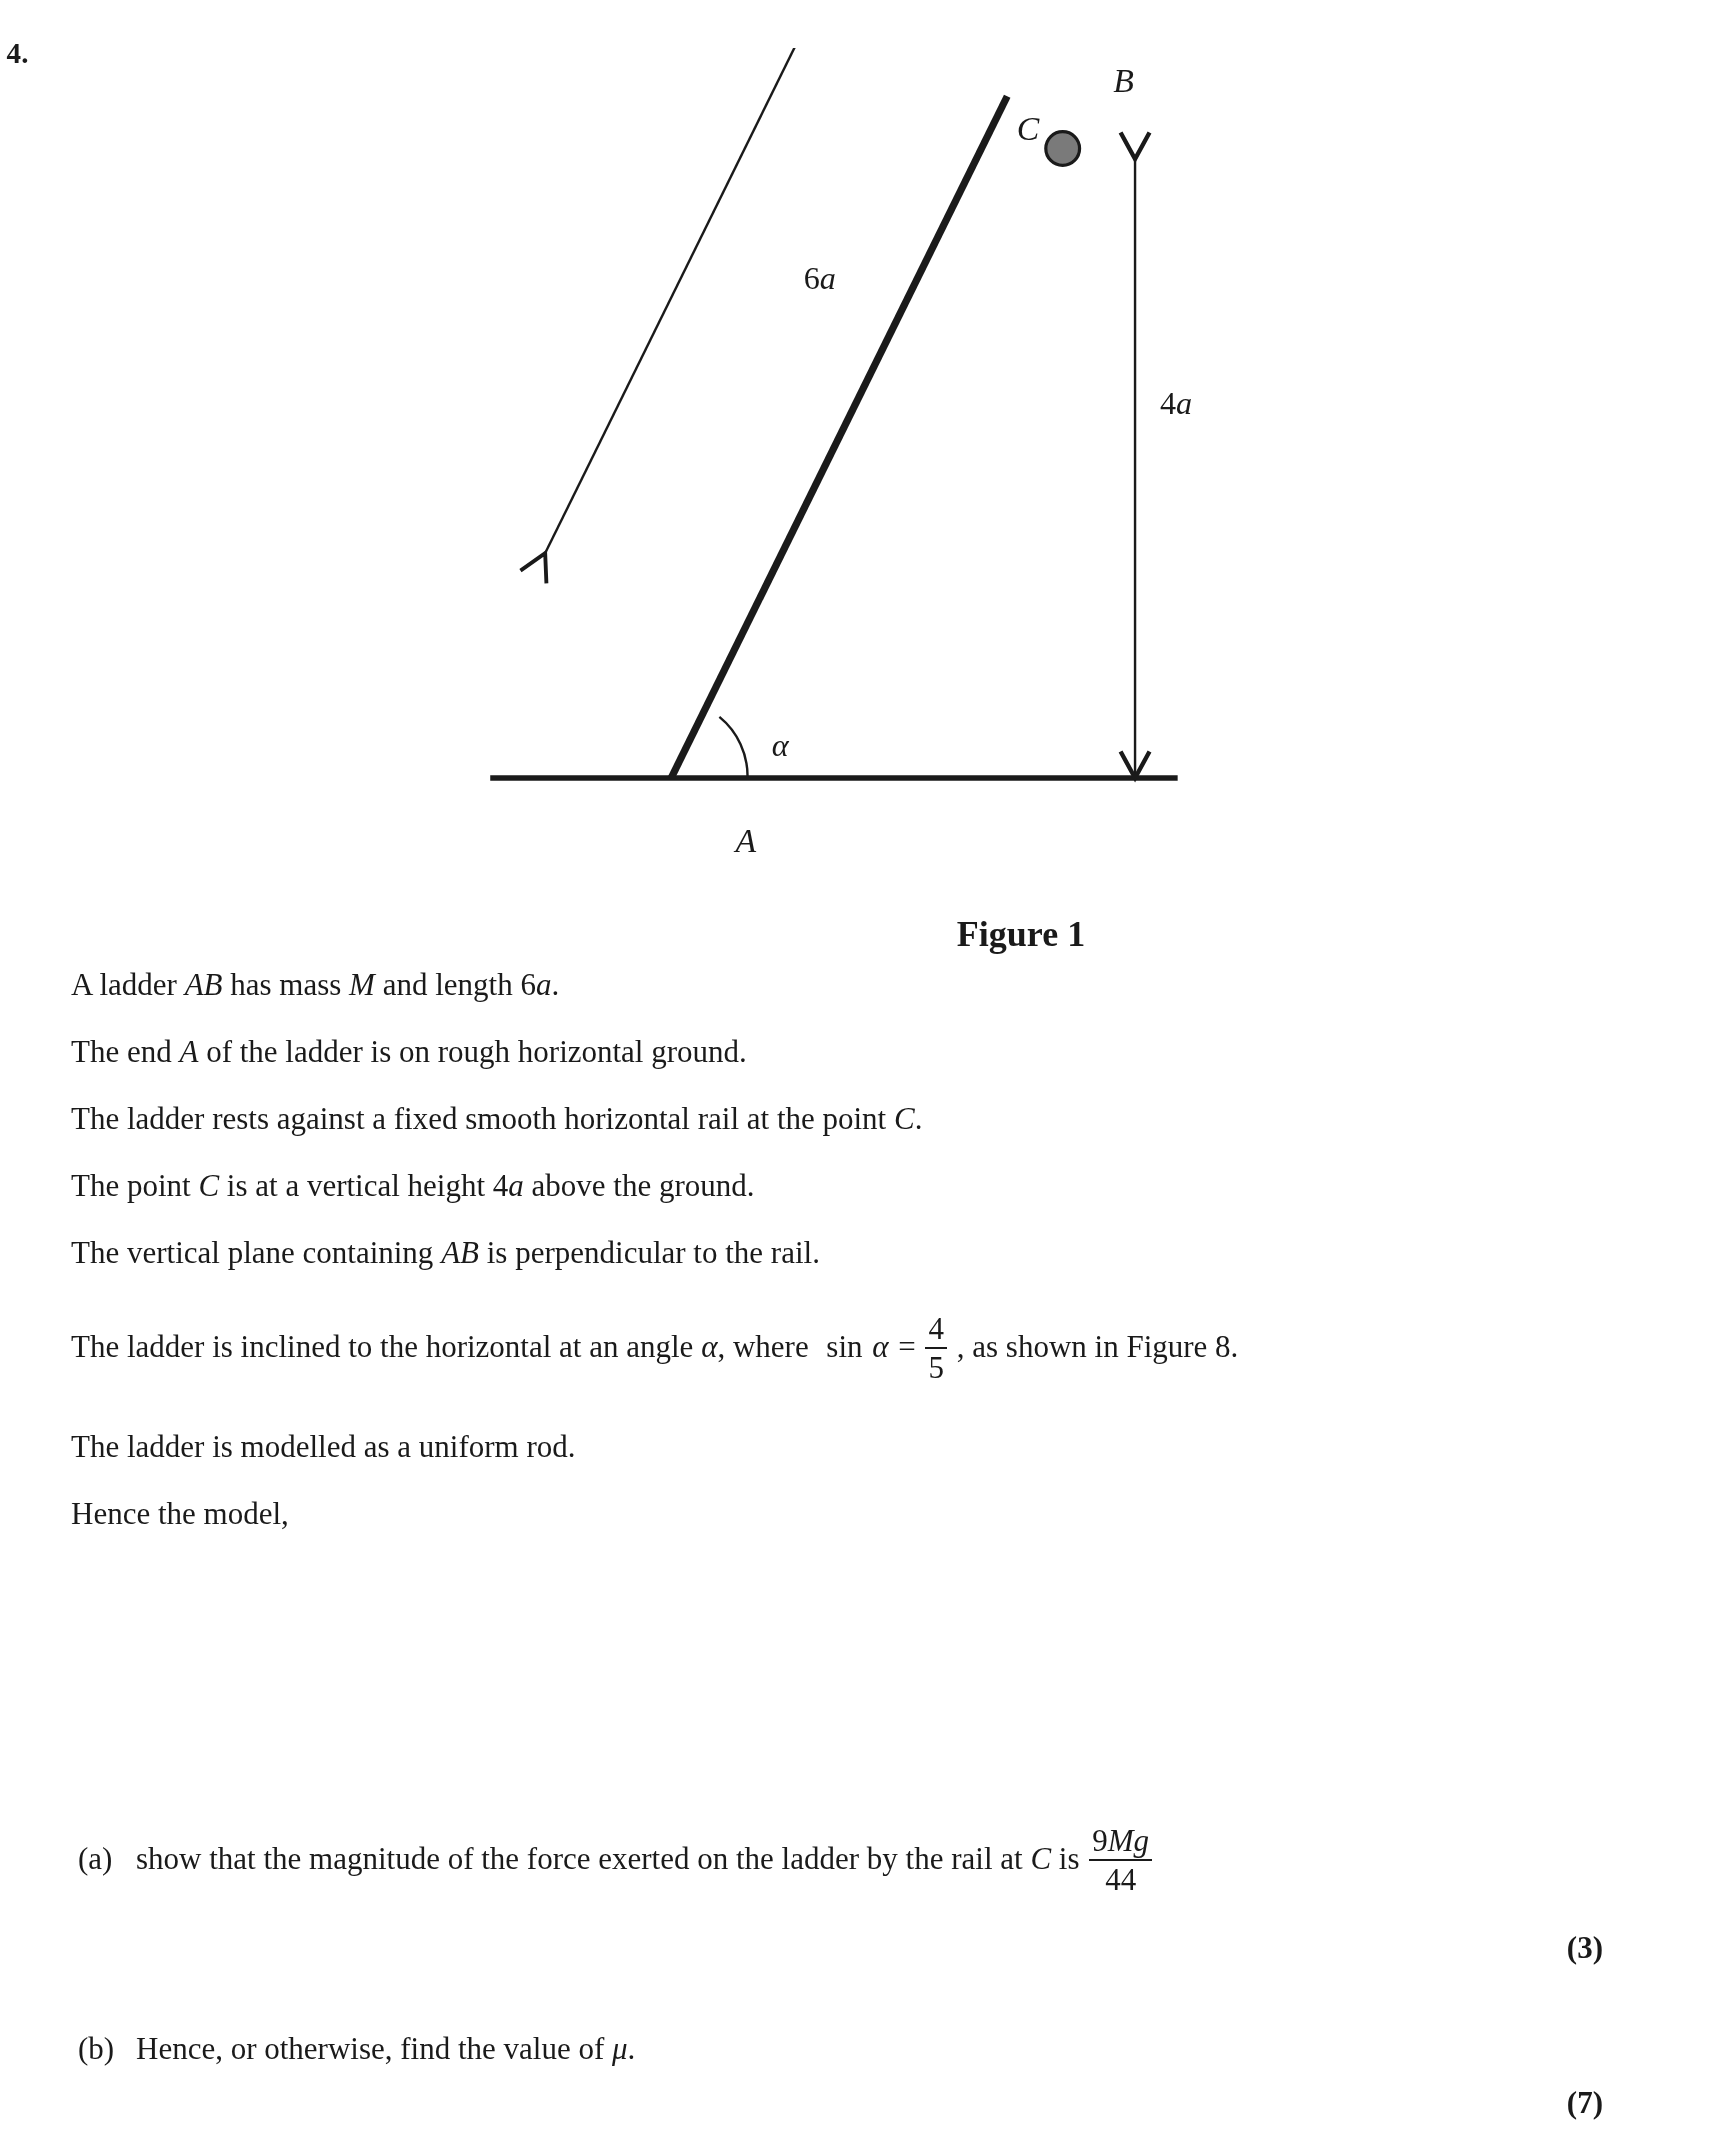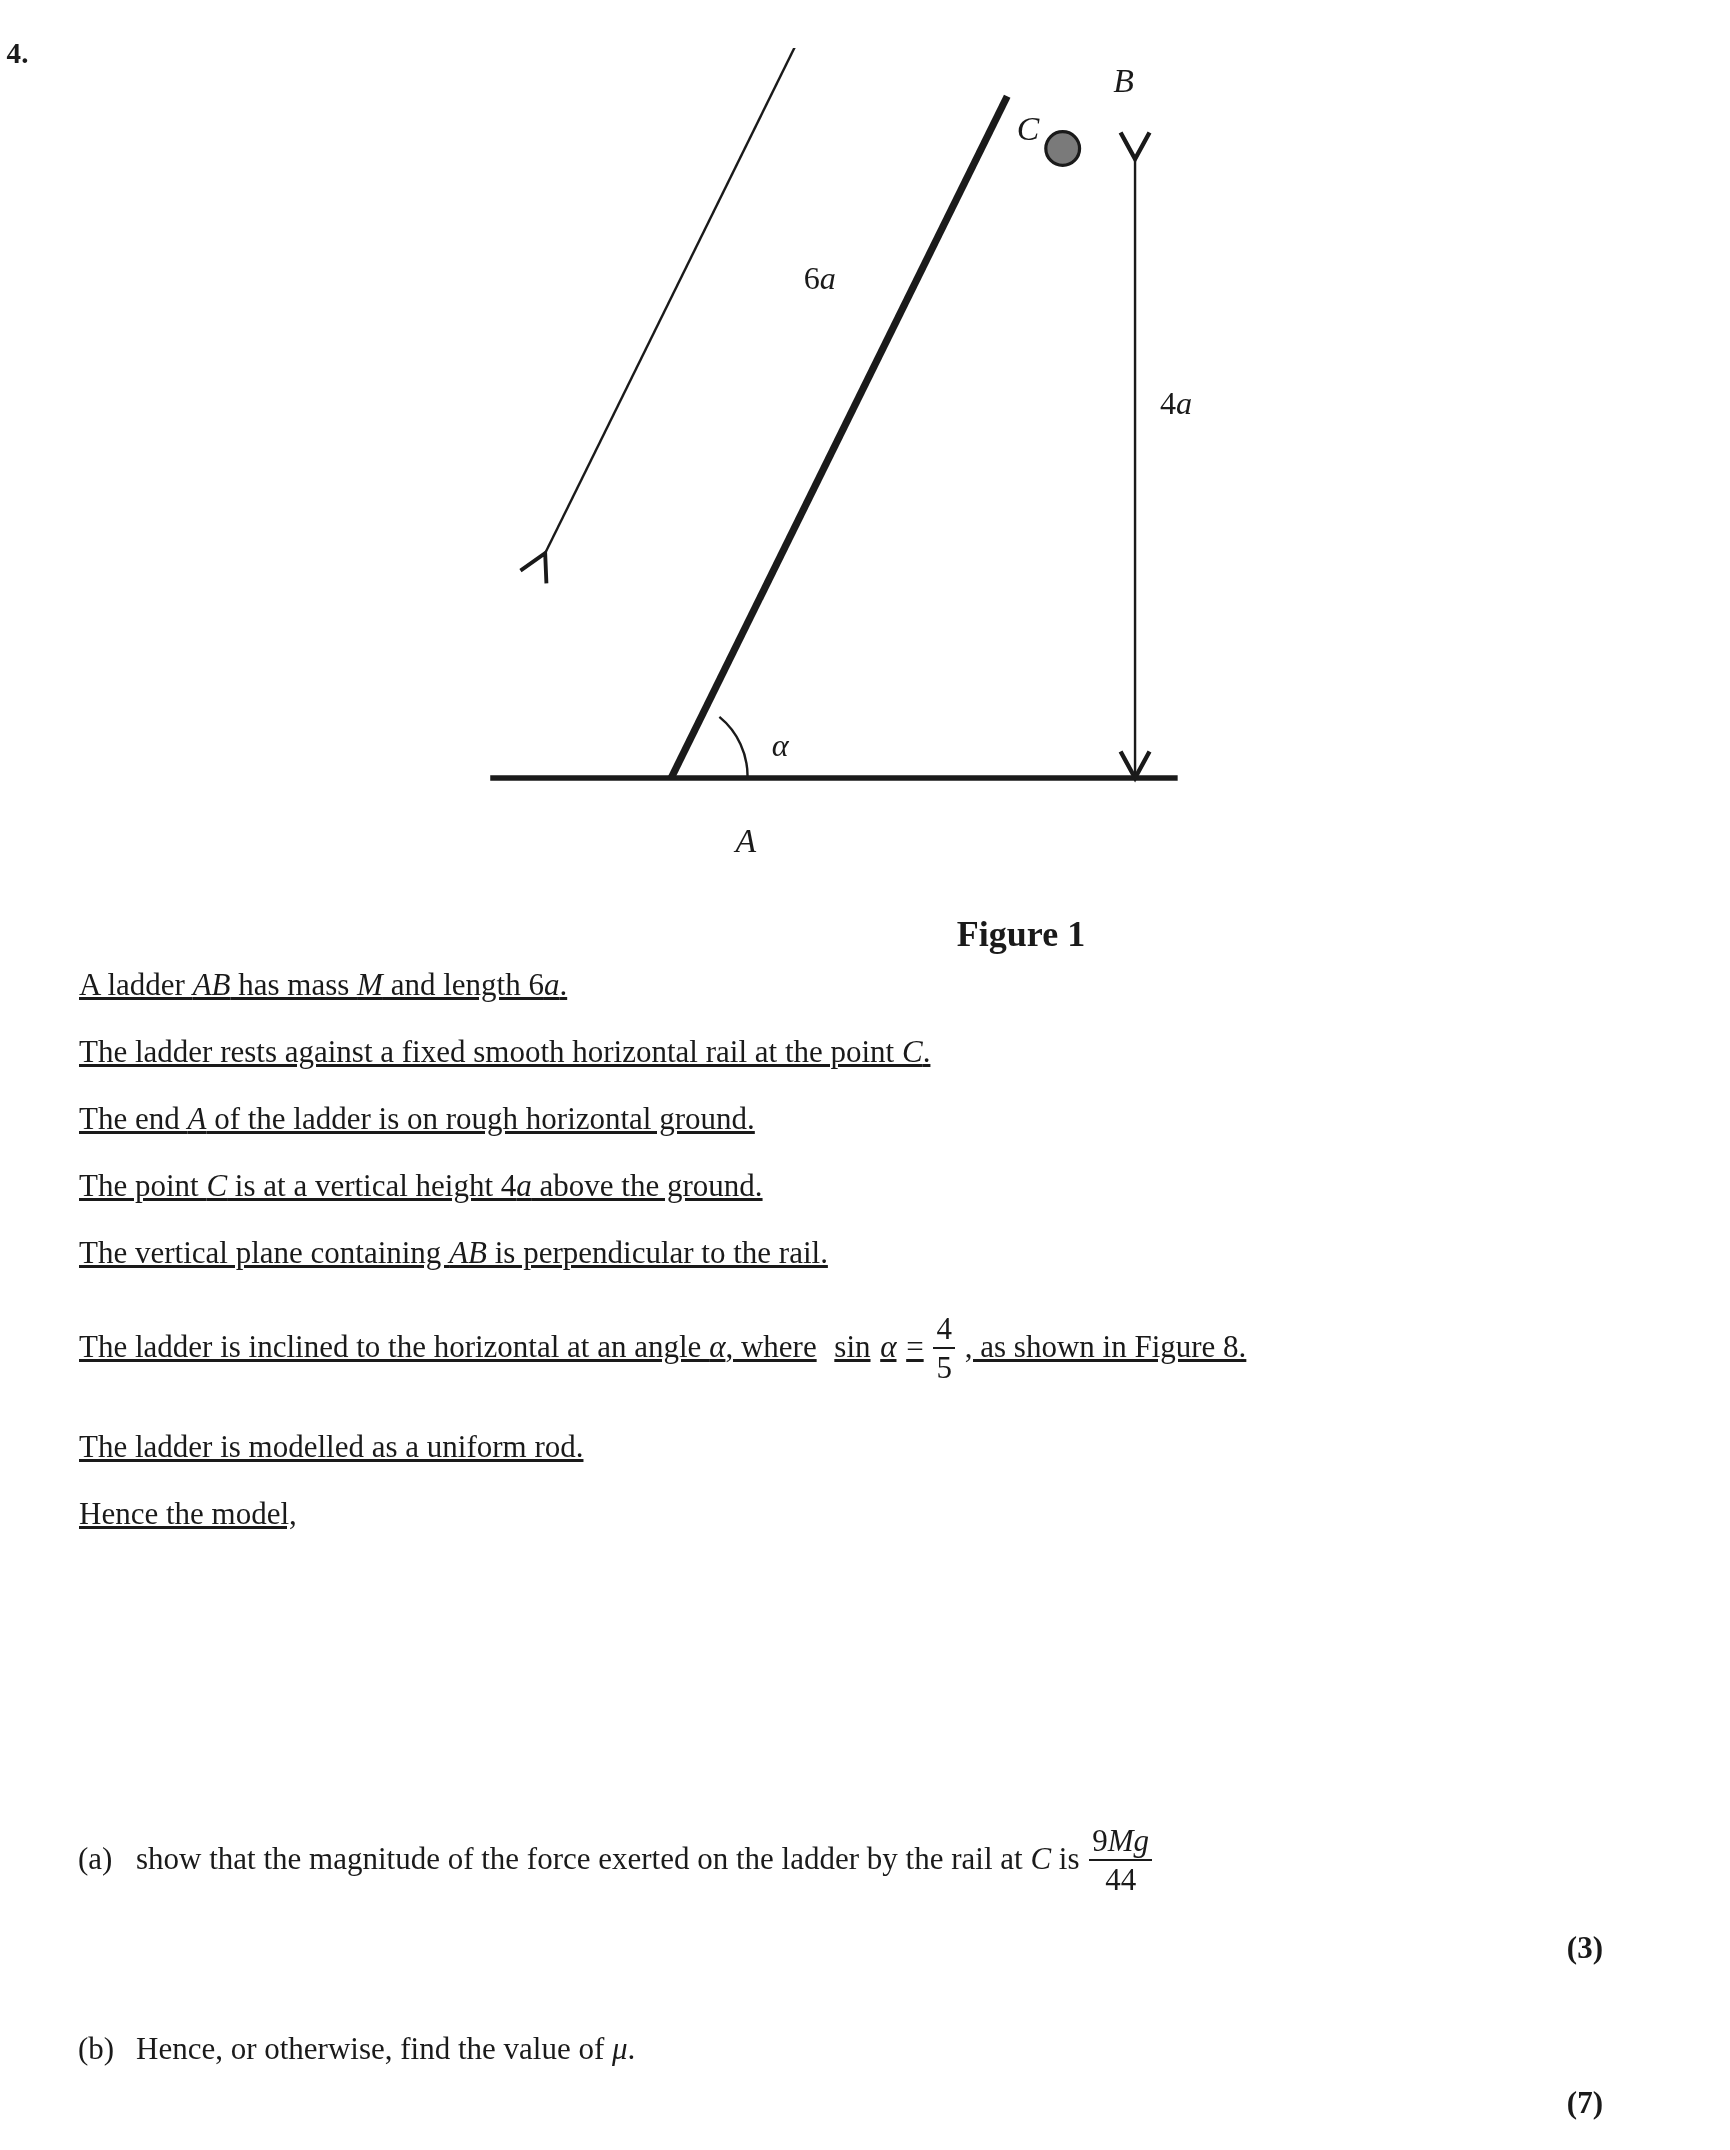--- a/index.html
+++ b/index.html
@@ -48,24 +48,23 @@
     top: 865px;
     width: 1142px;
     text-align: center;
     font-size: 36px;
     font-weight: bold;
   }
 
   
   .body-block {
     position: absolute;
-    left: 79px;
+    left: 71px;
     top: 969px;
     width: 1609px;
-    text-decoration: underline;
   }
   .line {
     font-size: 31px;
     line-height: 1.0;
     margin-bottom: 36px;
     white-space: nowrap;
   }
   .line.tall {
     margin-bottom: 47px;
   }
@@ -169,24 +168,24 @@
       <text x="400" y="880" font-family="Liberation Serif, serif" font-size="40" font-style="italic" fill="#1a1a1a">α</text>
     </svg>
 
     <div class="fig-caption">Figure 1</div>
   </div>
 
   <div class="body-block">
 
     <div class="line">A ladder <i>AB</i> has mass <i>M</i> and length 6<i>a</i>.</div>
 
+    <div class="line">The end <i>A</i> of the ladder is on rough horizontal ground.</div>
+
     <div class="line">The ladder rests against a fixed smooth horizontal rail at the point <i>C</i>.</div>
 
-    <div class="line">The end <i>A</i> of the ladder is on rough horizontal ground.</div>
-
     <div class="line">The point <i>C</i> is at a vertical height 4<i>a</i> above the ground.</div>
 
     <div class="line tall">The vertical plane containing <i>AB</i> is perpendicular to the rail.</div>
 
     <div class="line tall"><span>The ladder is inclined to the horizontal at an angle </span><i>α</i><span>, where</span><span class="spw"></span><span>sin</span><span class="sp"></span><i>α</i><span class="sp"></span><span>=</span><span class="frac"><span class="num">4</span><span class="bar"></span><span class="den">5</span></span><span>, as shown in Figure 8.</span></div>
 
 
 
     <div class="line">The ladder is modelled as a uniform rod.</div>
 

